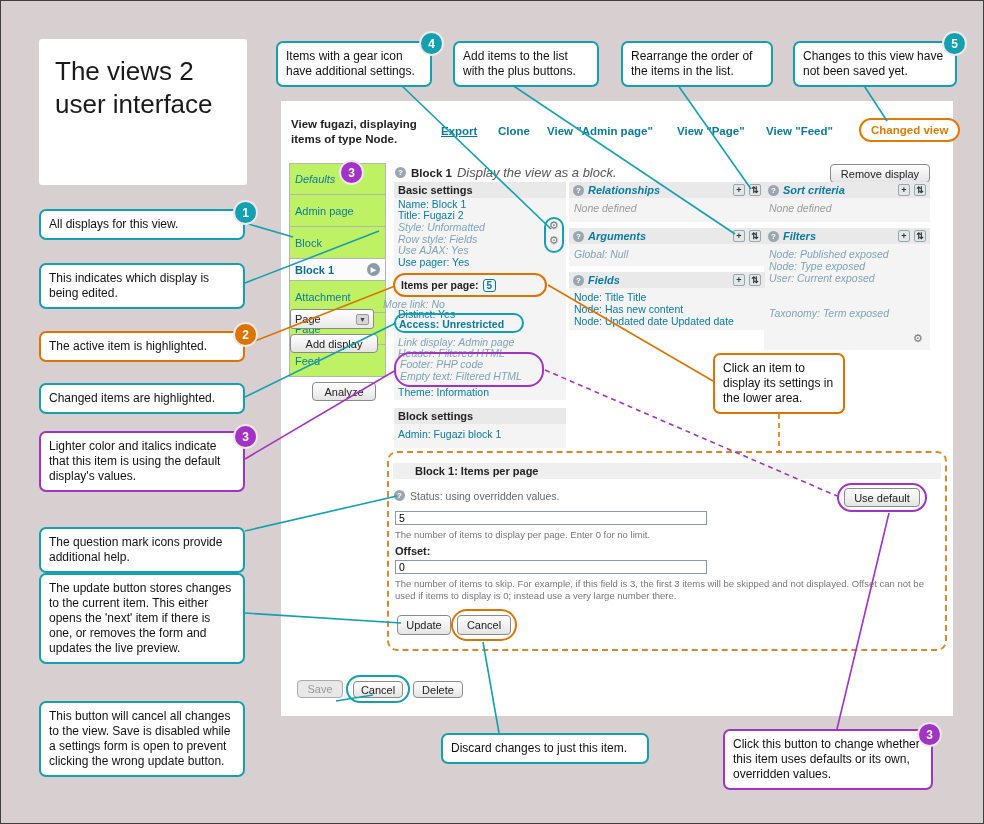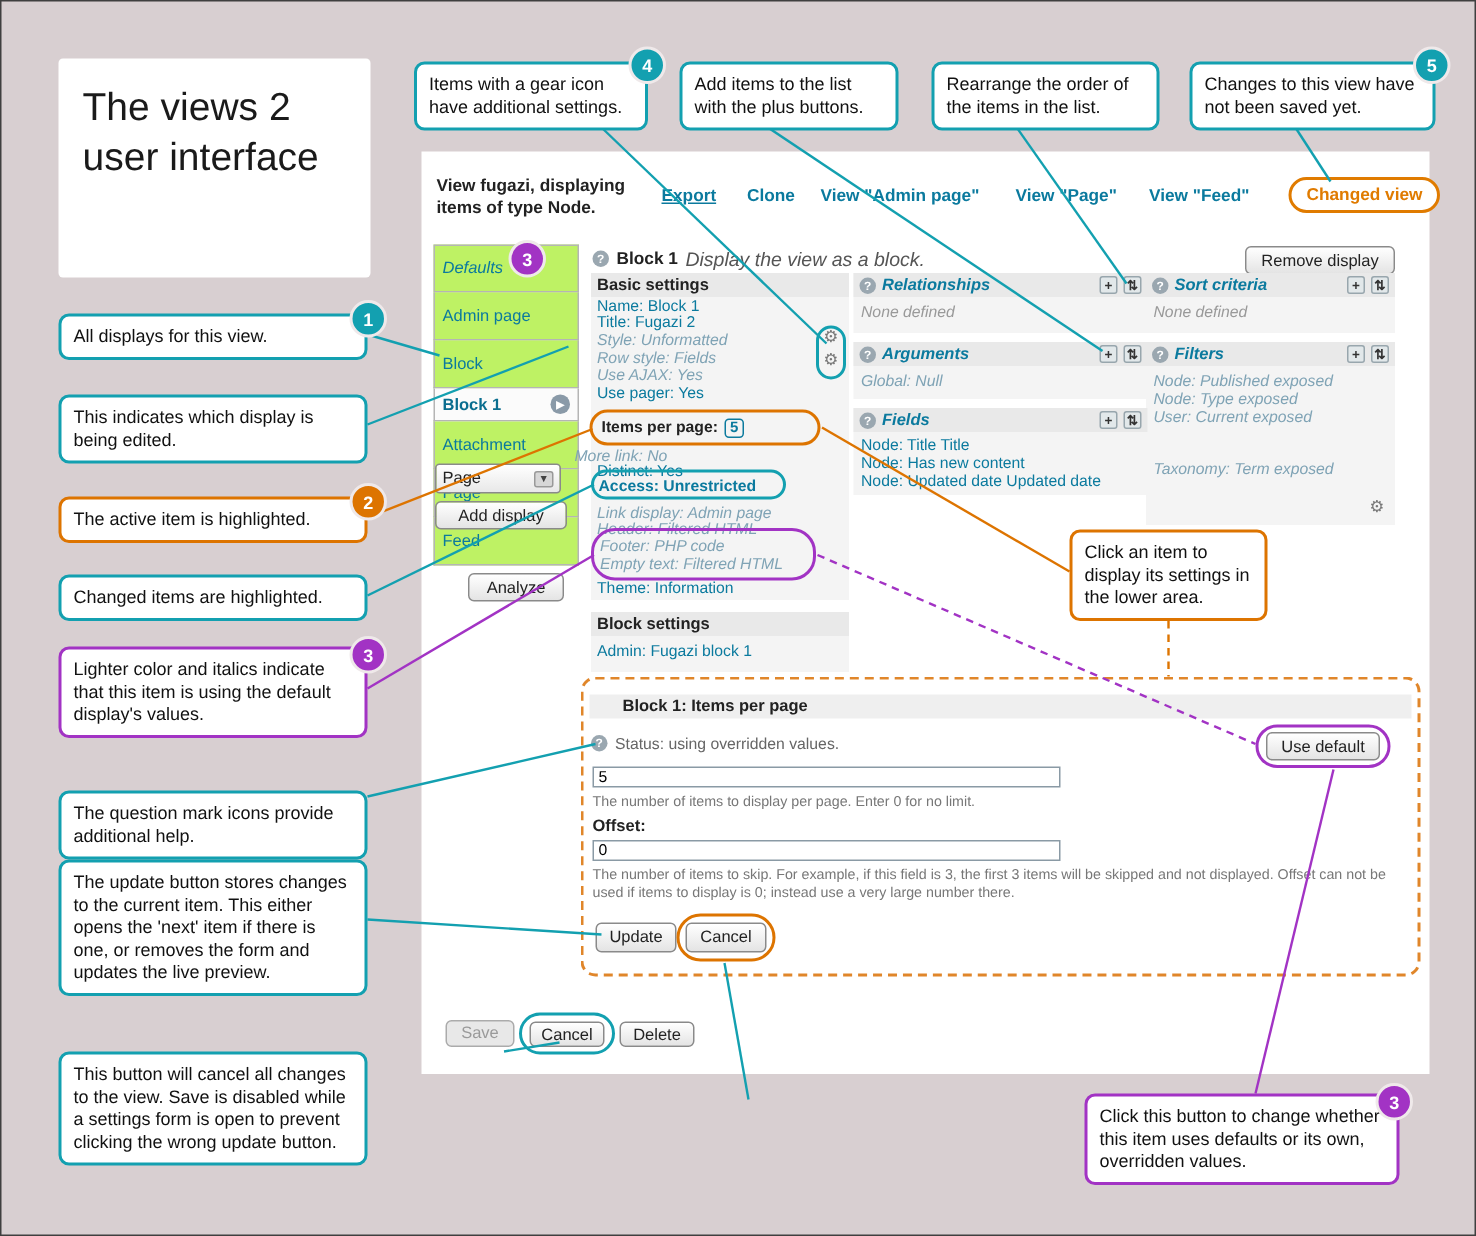--- a/index.html
+++ b/index.html
@@ -270,20 +270,21 @@
   <div class="callout" style="left:620px;top:40px;width:152px;">Rearrange the order of the items in the list.</div>
   <div class="callout" style="left:792px;top:40px;width:164px;">Changes to this view have not been saved yet.</div>
   <div class="callout" style="left:38px;top:208px;width:206px;">All displays for this view.</div>
   <div class="callout" style="left:38px;top:262px;width:206px;">This indicates which display is being edited.</div>
   <div class="callout orange" style="left:38px;top:330px;width:206px;">The active item is highlighted.</div>
   <div class="callout" style="left:38px;top:382px;width:206px;">Changed items are highlighted.</div>
   <div class="callout purple" style="left:38px;top:430px;width:206px;">Lighter color and italics indicate that this item is using the default display's values.</div>
   <div class="callout" style="left:38px;top:510px;width:206px;margin-top:16px;">The question mark icons provide additional help.</div>
   <div class="callout" style="left:38px;top:572px;width:206px;">The update button stores changes to the current item. This either opens the 'next' item if there is one, or removes the form and updates the live preview.</div>
   <div class="callout" style="left:38px;top:700px;width:206px;">This button will cancel all changes to the view. Save is disabled while a settings form is open to prevent clicking the wrong update button.</div>
+  <div class="callout" style="left:440px;top:732px;width:208px;">Discard changes to just this item.</div>
   <div class="callout purple" style="left:722px;top:728px;width:210px;">Click this button to change whether this item uses defaults or its own, overridden values.</div>
   <div class="callout orange" style="left:712px;top:352px;width:132px;">Click an item to display its settings in the lower area.</div>
 
   <div class="badge" style="left:418px;top:30px;">4</div>
   <div class="badge" style="left:941px;top:30px;">5</div>
   <div class="badge" style="left:232px;top:199px;">1</div>
   <div class="badge orange" style="left:232px;top:321px;">2</div>
   <div class="badge purple" style="left:232px;top:423px;">3</div>
   <div class="badge purple" style="left:338px;top:159px;">3</div>
   <div class="badge purple" style="left:916px;top:721px;">3</div>

